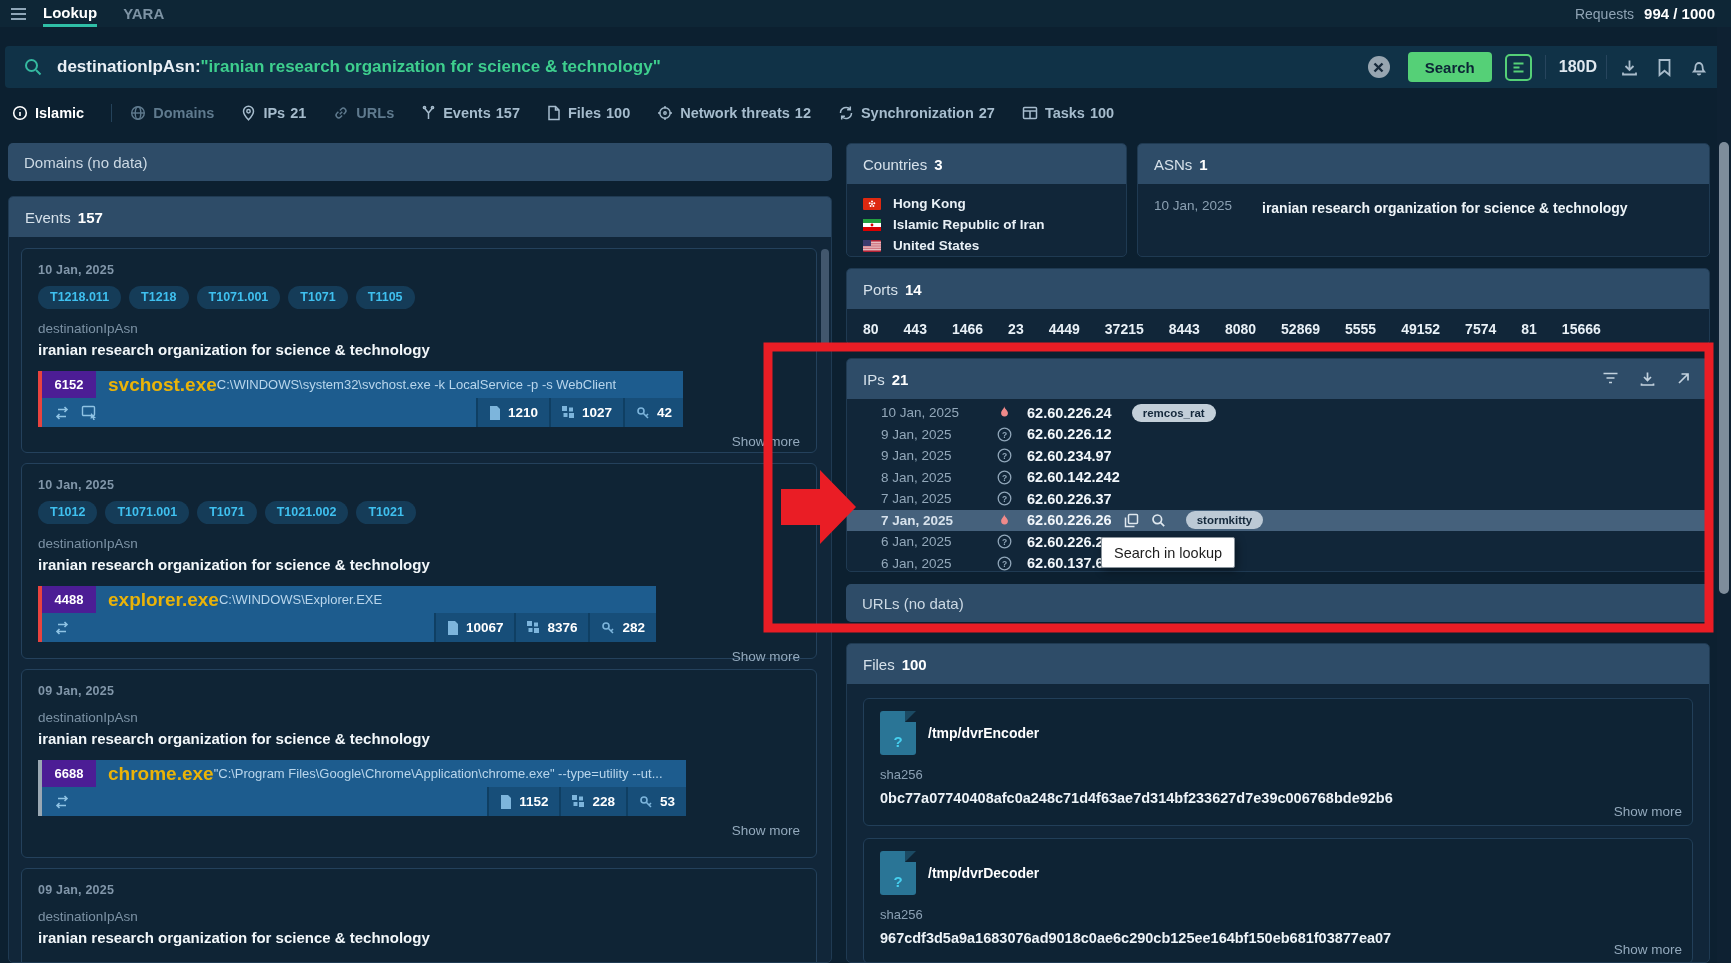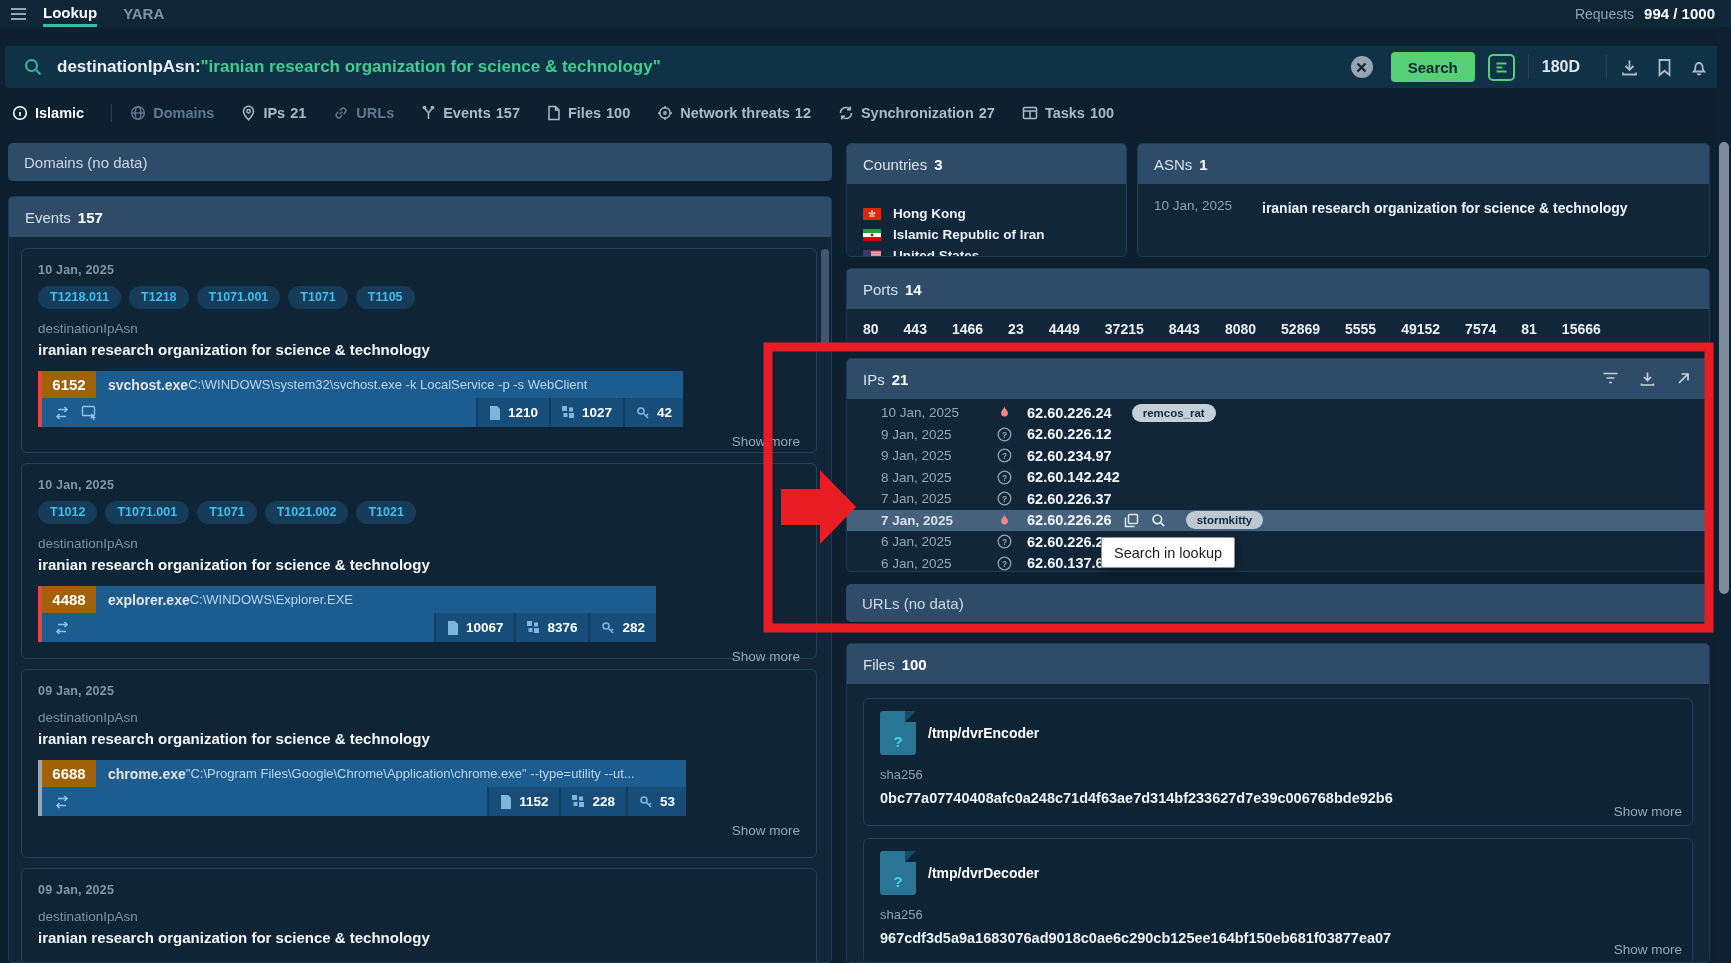--- a/index.html
+++ b/index.html
@@ -28,21 +28,21 @@
   .query .qv{color:#3ecf8e;font-weight:bold}
   .searchbar .sp{flex:1}
   .clear-btn{width:22px;height:22px;border-radius:50%;background:#97a5b0;color:#16293a;
              display:flex;align-items:center;justify-content:center;font-size:13px;font-weight:bold;
              margin-right:18px;cursor:pointer}
   .search-btn{height:30px;padding:0 17px;background:#55d077;border:none;border-radius:4px;
               color:#0c2536;font-size:15px;font-weight:bold;font-family:inherit;margin-right:13px;cursor:pointer}
   .qlist-btn{width:27px;height:27px;border:2px solid #55d077;border-radius:5px;color:#55d077;
              display:flex;align-items:center;justify-content:center;margin-right:13px;cursor:pointer}
   .vdiv{width:1px;height:24px;background:#27455d;margin-right:13px}
-  .period{font-size:16px;font-weight:bold;color:#dfe8ef;margin-right:26px;cursor:pointer}
+  .period{font-size:16px;font-weight:bold;color:#dfe8ef;margin-right:9px;cursor:pointer}
   .tool-ic{color:#a9bccb;margin-right:17px;cursor:pointer}
   .tool-ic:last-child{margin-right:4px}
 
   
   .tabs{position:absolute;left:0;top:96px;width:1731px;height:33px;display:flex;align-items:center;padding-left:12px}
   .tab{display:flex;align-items:center;gap:7px;font-size:14.5px;font-weight:bold;margin-right:27px;cursor:pointer}
   .tab .cnt{margin-left:-2px}
   .t-active{color:#fff}
   .t-normal{color:#a6bccd}
   .t-disabled{color:#5f7a8e;cursor:default}
@@ -63,33 +63,33 @@
   .ecard.c1{height:205px}.ecard.c2{height:196px}.ecard.c3{height:189px}.ecard.c4{height:160px}
   .edate{font-size:12.5px;font-weight:bold;color:#8196a9;letter-spacing:.2px}
   .chips{display:flex;gap:8px;margin-top:9px}
   .chip{height:23px;line-height:23px;padding:0 12px;border-radius:12px;background:#153c58;
         color:#3fc0ef;font-size:12.5px;font-weight:bold;cursor:pointer}
   .flabel{margin-top:12px;font-size:13.5px;color:#7c92a5}
   .fvalue{margin-top:5px;font-size:15px;font-weight:bold;color:#f2f7fa}
   .proc{margin-top:13px;border-left:4px solid #e8433f}
   .proc.gray{border-left-color:#9aa8b3}
   .proc-title{height:27px;background:#1d5c8e;display:flex;align-items:center;overflow:hidden}
-  .pid{width:54px;height:100%;background:#a16207;color:#fff;font-size:15px;font-weight:bold;
+  .pid{width:54px;height:100%;background:#4c1d95;color:#fff;font-size:13px;font-weight:bold;
        display:flex;align-items:center;justify-content:center}
-  .pname{margin-left:12px;font-size:14px;font-weight:bold;color:#e5e5e5;white-space:nowrap}
+  .pname{margin-left:12px;font-size:19px;font-weight:bold;color:#eab308;white-space:nowrap}
   .pcmd{font-size:13px;color:#b9d6ec;white-space:nowrap;overflow:hidden}
   .proc-foot{height:29px;display:flex;align-items:stretch;background:#1d5c8e}
   .pf-left{flex:1;display:flex;align-items:center;gap:11px;padding-left:12px;color:#8fc3e4}
   .stat{display:flex;align-items:center;gap:7px;background:#174e79;border-left:2px solid #0f3f63;
         padding:0 11px;font-size:13.5px;font-weight:bold;color:#fff}
   .stat svg{color:#7db5dc}
   .showmore{text-align:right;margin-top:7px;font-size:13.5px;color:#93a9bc;cursor:pointer}
 
   
-  .clist{padding:19px 0}
+  .clist{padding:9px 0}
   .crow{display:flex;align-items:center;height:21px;padding-left:16px;cursor:pointer}
   .crow .flag{margin-right:12px}
   .cname{font-size:13.5px;font-weight:bold;color:#e8f0f6}
   .asn-row{display:flex;padding:14px 16px 0 16px}
   .asn-date{width:108px;font-size:13.5px;color:#8ba0b2;flex:none}
   .asn-val{width:430px;font-size:14px;font-weight:bold;color:#eef4f8;line-height:21px;overflow-wrap:anywhere}
 
   
   .ports-body{display:flex;gap:25px;padding:12px 16px;font-size:14px;font-weight:bold;color:#e9f1f7}
   .ports-body span{cursor:pointer}

